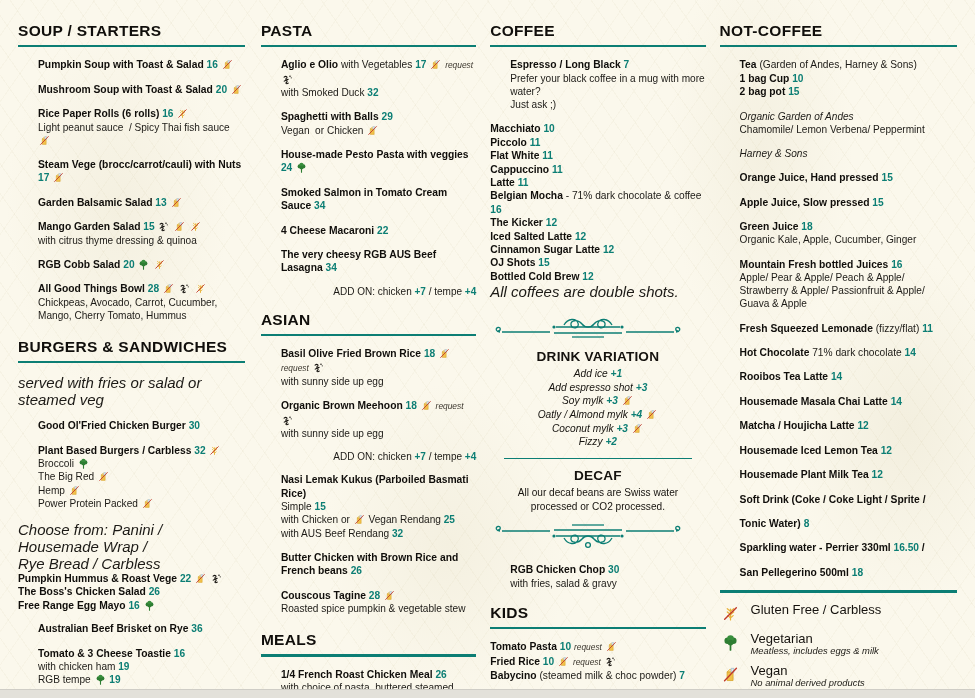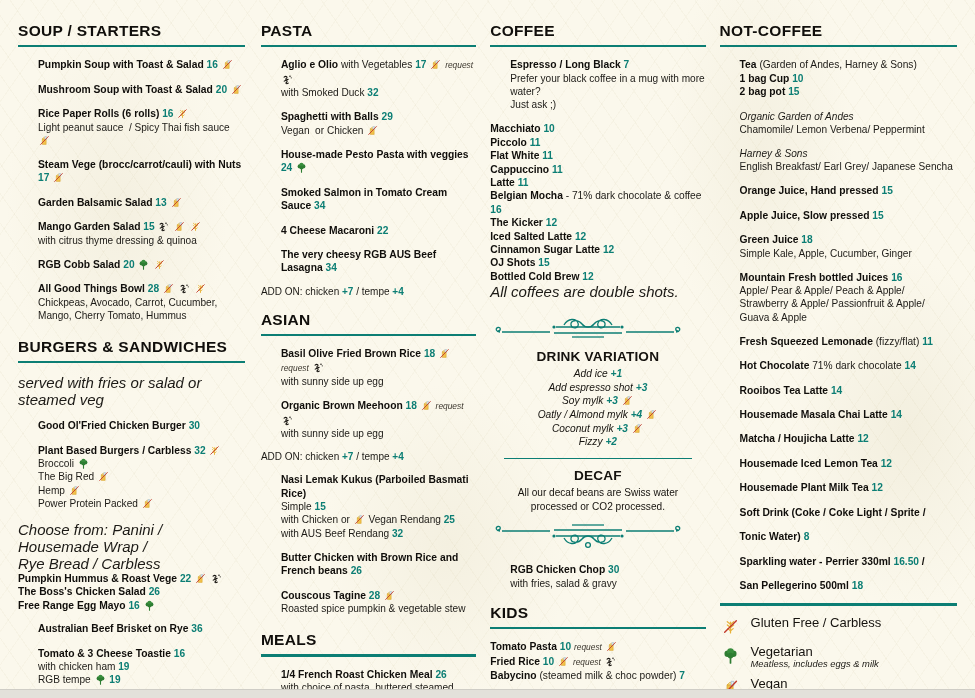--- a/index.html
+++ b/index.html
@@ -44,21 +44,21 @@
 
   .block { margin-bottom: 11px; padding-left: 20px; }
   .row { font-size: 10.2px; line-height: 13.4px; }
   .nm { font-weight: 700; font-size: 10.3px; color: #100E0B; }
   .rg { font-weight: 400; color: #1C1A16; }
   .pr { font-weight: 700; color: #0C7E74; }
   .it { font-style: italic; color: #1C1A16; }
   .sub { font-size: 10.1px; line-height: 13.2px; color: #1C1A16; }
   .req { font-style: italic; font-size: 8.4px; color: #3A352C; }
   .small-note { font-size: 15px; font-style: italic; color: #1C1A16; }
-  .addon { font-size: 10px; color: #1C1A16; }
+  .addon { font-size: 10px; color: #1C1A16; text-align: right; }
 
   .ico { display: inline-block; vertical-align: -2px; line-height: 0; margin: 0 1px; }
 
   
   .panel { margin: 16px 0 10px 0; text-align: center; }
   .panel h3 { font-size: 13.6px; font-weight: 700; letter-spacing: .2px; margin: 3px 0 3px 0; }
   .panel .line { font-size: 10.2px; line-height: 13.6px; font-style: italic; }
   .panel .decaf-txt { font-size: 10.1px; line-height: 13.4px; padding: 0 6px; }
   .hr-plain { height: 1.6px; background: #0C7E74; margin: 9px 14px; }
 
@@ -553,31 +553,30 @@
             <div class="row"><span class="nm">Tea</span><span class="rg"> (Garden of Andes, Harney &amp; Sons)</span></div>
             <div class="row"><span class="nm">1 bag Cup</span> <span class="pr">10</span></div>
             <div class="row"><span class="nm">2 bag pot</span> <span class="pr">15</span></div>
           </div>
           <div class="block">
             <div class="sub it">Organic Garden of Andes</div>
             <div class="sub">Chamomile/ Lemon Verbena/ Peppermint</div>
           </div>
           <div class="block">
             <div class="sub it">Harney &amp; Sons</div>
-            <div class="sub">English Breakfast/ Earl Grey/ Japanese Sencha</div>
           </div>
           <div class="block">
             <div class="row"><span class="nm">Orange Juice, Hand pressed</span> <span class="pr">15</span></div>
           </div>
           <div class="block">
             <div class="row"><span class="nm">Apple Juice, Slow pressed</span> <span class="pr">15</span></div>
           </div>
           <div class="block">
             <div class="row"><span class="nm">Green Juice</span> <span class="pr">18</span></div>
-            <div class="sub">Simple Kale, Apple, Cucumber, Ginger</div>
+            <div class="sub">Organic Kale, Apple, Cucumber, Ginger</div>
           </div>
           <div class="block">
             <div class="row"><span class="nm">Mountain Fresh bottled Juices</span> <span class="pr">16</span></div>
             <div class="sub">Apple/ Pear &amp; Apple/ Peach &amp; Apple/</div>
             <div class="sub">Strawberry &amp; Apple/ Passionfruit &amp; Apple/</div>
             <div class="sub">Guava &amp; Apple</div>
           </div>
           <div class="block">
             <div class="row"><span class="nm">Fresh Squeezed Lemonade</span><span class="rg"> (fizzy/flat)</span> <span class="pr">11</span></div>
           </div>

